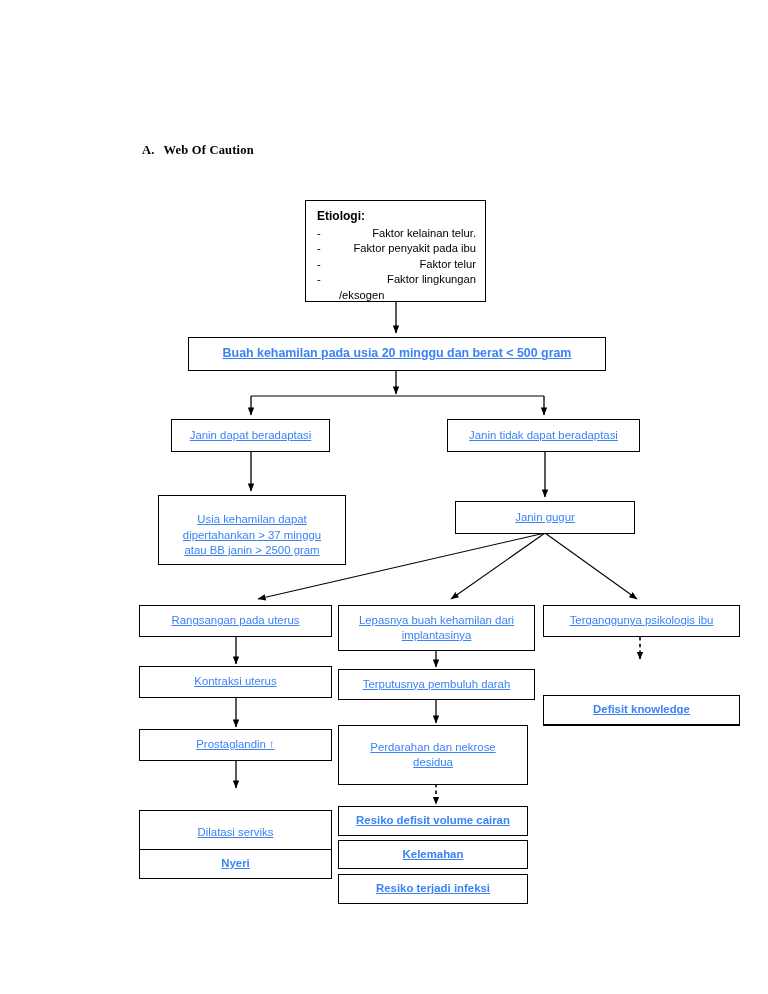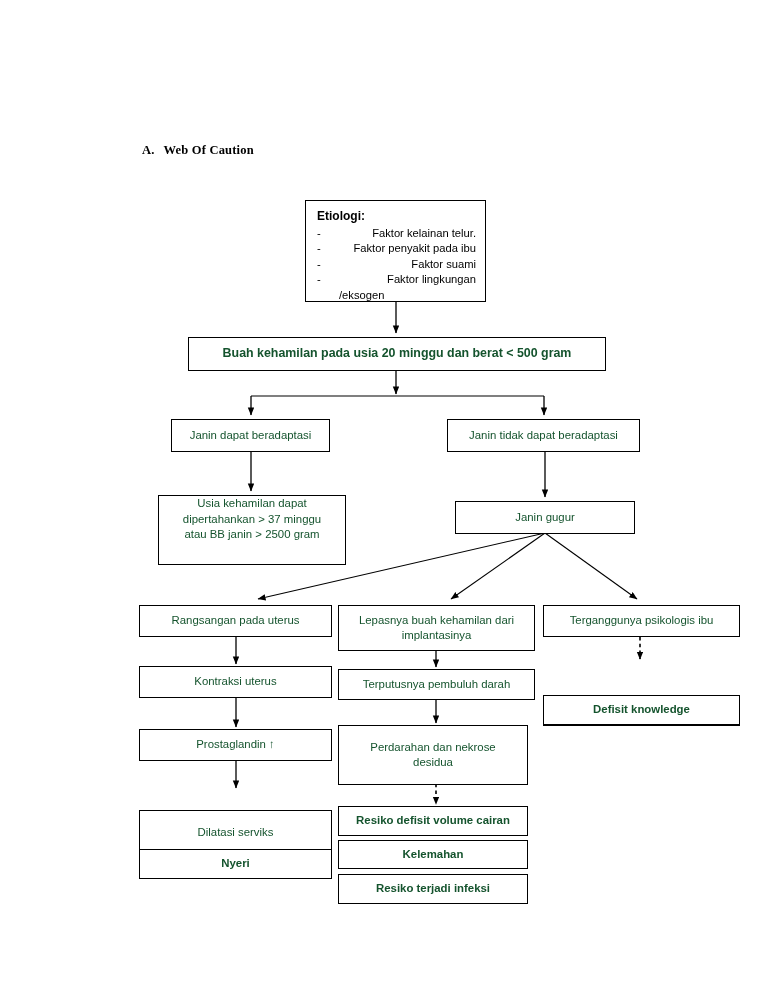--- a/index.html
+++ b/index.html
@@ -26,27 +26,28 @@
   .section-title .lbl{margin-right:9px;}
 
   
   .node{
     position:absolute;
     box-sizing:border-box;
     border:1px solid #000000;
     background:#ffffff;
     font-size:11.4px;
     line-height:15.5px;
-    color:#14532d;
+    color:#3b82f6;
     display:flex;
     align-items:center;
     justify-content:center;
     text-align:center;
     padding:2px 5px;
     z-index:4;
+    text-decoration:underline;
   }
   .node.bold{font-weight:bold;}
   .node.top-align{align-items:flex-start;}
   .node .txt{display:block;width:100%;}
 
   
   .etio{
     position:absolute;
     box-sizing:border-box;
     border:1px solid #000000;
@@ -122,41 +123,41 @@
     <div class="etio-row">
       <span class="etio-dash">-</span>
       <span class="etio-txt">Faktor kelainan telur.</span>
     </div>
     <div class="etio-row">
       <span class="etio-dash">-</span>
       <span class="etio-txt">Faktor penyakit pada ibu</span>
     </div>
     <div class="etio-row">
       <span class="etio-dash">-</span>
-      <span class="etio-txt">Faktor suami</span>
+      <span class="etio-txt">Faktor telur</span>
     </div>
     <div class="etio-row">
       <span class="etio-dash">-</span>
       <span class="etio-txt">Faktor lingkungan</span>
     </div>
     <span class="etio-cont">/eksogen</span>
   </div>
 
   <div class="node bold" style="left:188px;top:337px;width:418px;height:34px;font-size:12.4px;">
     <span class="txt">Buah kehamilan pada usia 20 minggu dan berat &lt; 500 gram</span>
   </div>
 
   <div class="node" style="left:171px;top:419px;width:159px;height:33px;">
     <span class="txt">Janin dapat beradaptasi</span>
   </div>
   <div class="node" style="left:447px;top:419px;width:193px;height:33px;">
     <span class="txt">Janin tidak dapat beradaptasi</span>
   </div>
 
-  <div class="node top-align" style="left:158px;top:495px;width:188px;height:70px;padding-top:0;">
+  <div class="node top-align" style="left:158px;top:495px;width:188px;height:70px;padding-top:16px;">
     <span class="txt" style="text-align:center;">
       <span style="display:block;">Usia kehamilan dapat</span>
       <span style="display:block;">dipertahankan &gt; 37 minggu</span>
       <span style="display:block;">atau BB janin &gt; 2500 gram</span>
     </span>
   </div>
   <div class="node" style="left:455px;top:501px;width:180px;height:33px;">
     <span class="txt">Janin gugur</span>
   </div>
 

